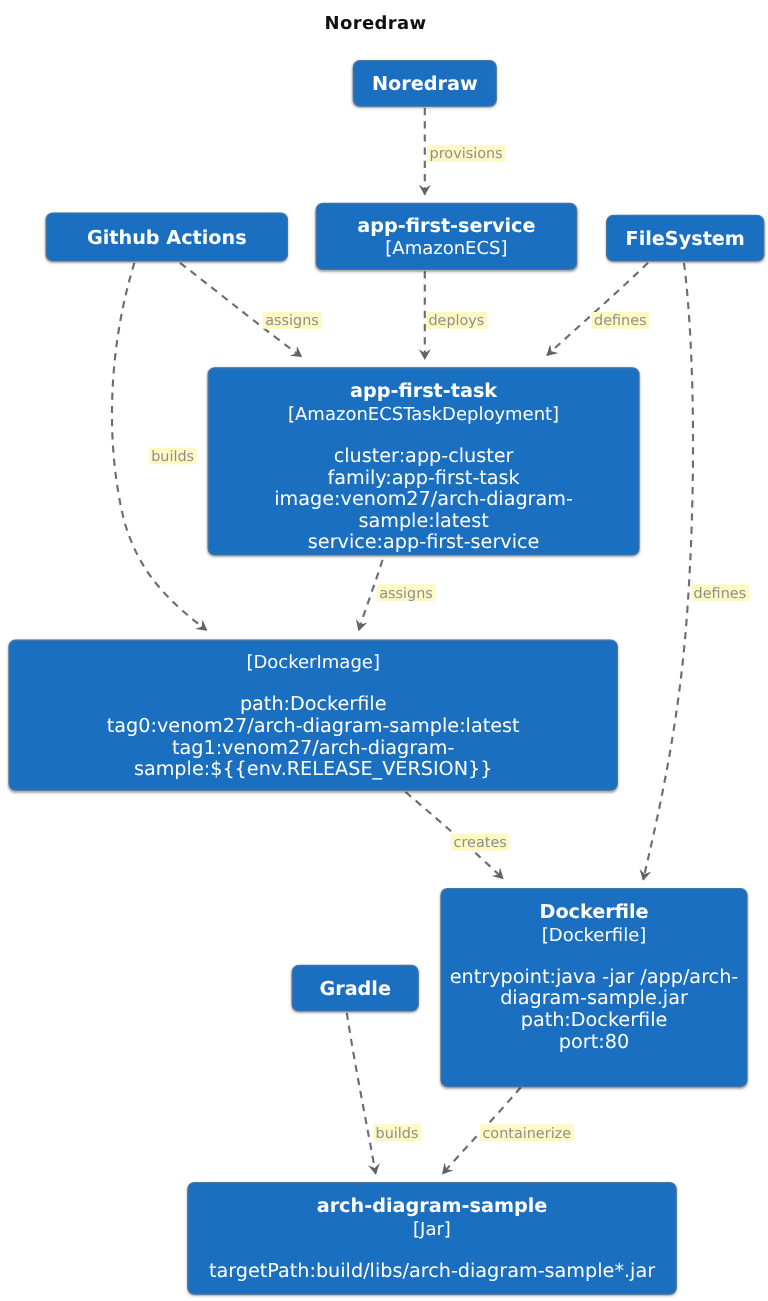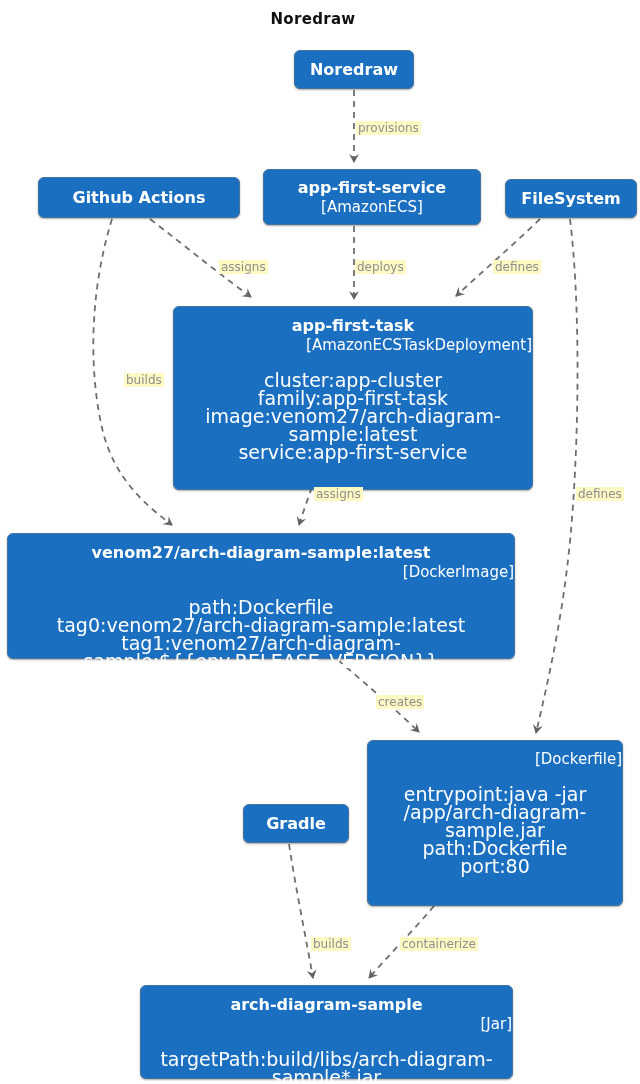--- a/index.html
+++ b/index.html
@@ -18,22 +18,22 @@
     fill:none; stroke:#6e6e6e; stroke-width:1.8; stroke-dasharray:6 5;
   }
   .node {
     position:absolute; box-sizing:border-box;
     background:#1a6fc0; border:1px solid #46749f; border-radius:6px;
     box-shadow:0 1px 2px rgba(0,0,0,0.35);
     color:#ffffff; text-align:center;
   }
   .node.center { display:flex; flex-direction:column; align-items:center; justify-content:center; }
   .n-title { font-size:16px; font-weight:bold; line-height:20px; }
-  .n-type  { font-size:15px; line-height:19px;text-align:right; }
-  .n-attrs { margin-top:16px; font-size:19px; line-height:18px; padding:0 6px; }
+  .n-type  { font-size:15px; line-height:19px; }
+  .n-attrs { margin-top:16px; font-size:16px; line-height:18px; padding:0 6px; }
   .n-attr  { }
   .node.multi { padding-top:9px; }
   .edge-label {
     position:absolute; background:#fef9c3; padding:0 2px;
     font-size:12px; line-height:14px; color:#8f8f8f; white-space:nowrap;
   }
 </style>
 </head>
 <body>
 
@@ -73,51 +73,51 @@
 
   <div class="node center" style="left:263px; top:169px; width:218px; height:56px;">
     <div class="n-title">app-first-service</div>
     <div class="n-type">[AmazonECS]</div>
   </div>
 
   <div class="node center" style="left:243px; top:804px; width:106px; height:39px;">
     <div class="n-title">Gradle</div>
   </div>
 
-  <div class="node multi" style="left:173px; top:306px; width:360px; height:184px;">
+  <div class="node multi" style="left:173px; top:306px; width:360px; height:157px;">
     <div class="n-title">app-first-task</div>
     <div class="n-type">[AmazonECSTaskDeployment]</div>
     <div class="n-attrs">
       <div class="n-attr">cluster:app-cluster</div>
       <div class="n-attr">family:app-first-task</div>
       <div class="n-attr">image:venom27/arch-diagram-sample:latest</div>
       <div class="n-attr">service:app-first-service</div>
     </div>
   </div>
 
   <div class="node multi" style="left:7px; top:533px; width:508px; height:126px;">
-    <div class="n-title">venom27/arch-diagram-sample:latest</div>
     <div class="n-type">[DockerImage]</div>
     <div class="n-attrs">
       <div class="n-attr">path:Dockerfile</div>
       <div class="n-attr">tag0:venom27/arch-diagram-sample:latest</div>
       <div class="n-attr">tag1:venom27/arch-diagram-sample:${{env.RELEASE_VERSION}}</div>
     </div>
   </div>
 
   <div class="node multi" style="left:367px; top:740px; width:256px; height:166px;">
+    <div class="n-title">Dockerfile</div>
     <div class="n-type">[Dockerfile]</div>
     <div class="n-attrs">
       <div class="n-attr">entrypoint:java -jar /app/arch-diagram-sample.jar</div>
       <div class="n-attr">path:Dockerfile</div>
       <div class="n-attr">port:80</div>
     </div>
   </div>
 
-  <div class="node multi" style="left:140px; top:985px; width:373px; height:94px;">
+  <div class="node multi" style="left:156px; top:985px; width:408px; height:94px;">
     <div class="n-title">arch-diagram-sample</div>
     <div class="n-type">[Jar]</div>
     <div class="n-attrs">
       <div class="n-attr">targetPath:build/libs/arch-diagram-sample*.jar</div>
     </div>
   </div>
 
   <span class="edge-label" style="left:356px; top:121px;">provisions</span>
   <span class="edge-label" style="left:219px; top:260px;">assigns</span>
   <span class="edge-label" style="left:355px; top:260px;">deploys</span>

